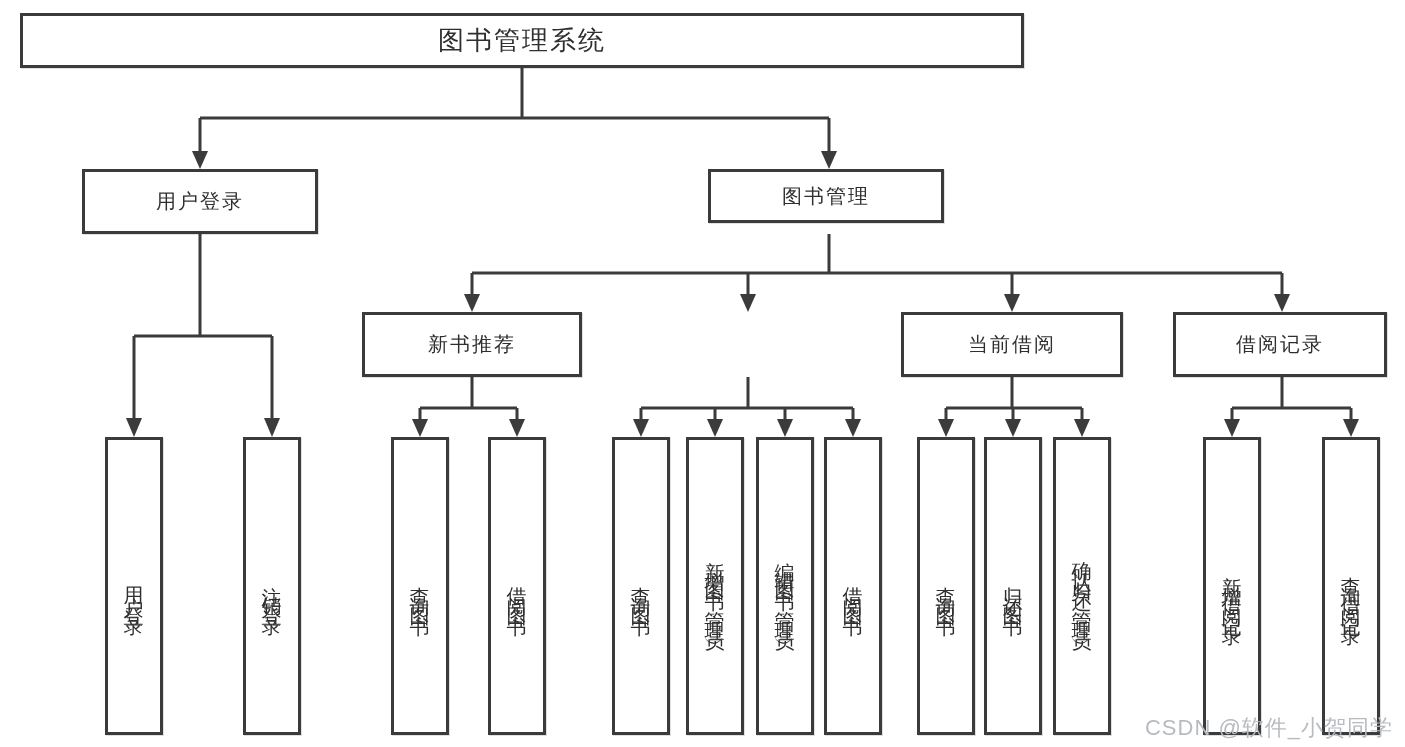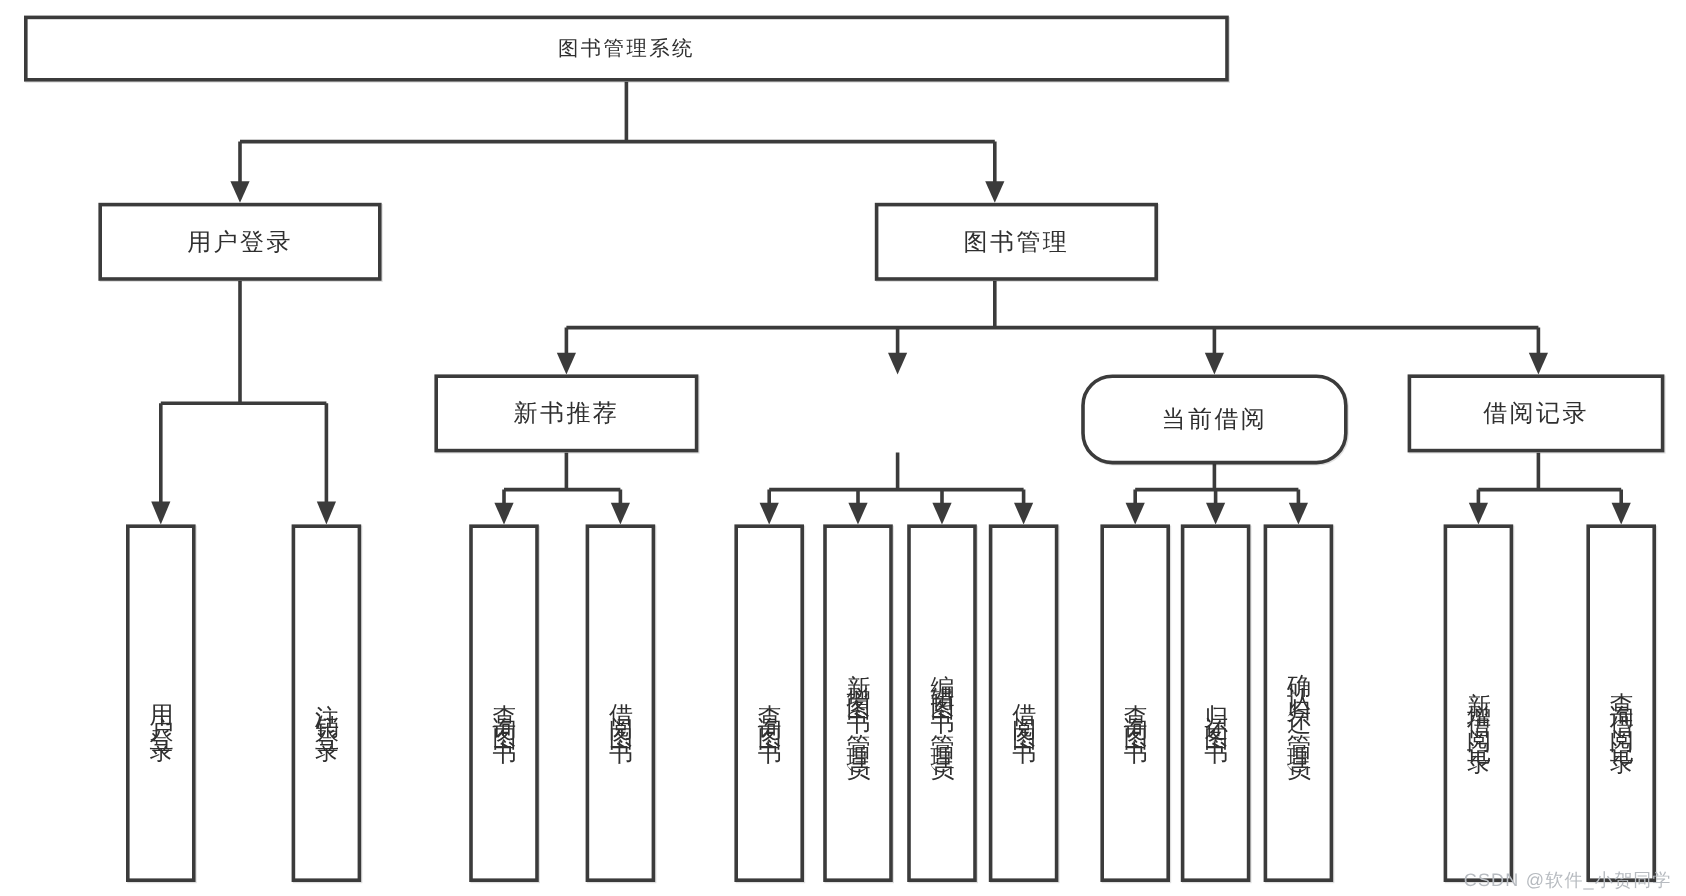--- a/index.html
+++ b/index.html
@@ -23,26 +23,26 @@
     border: 3px solid #3b3b3b;
     background: #ffffff;
     display: flex;
     align-items: center;
     justify-content: center;
     color: #2f2f2f;
     font-size: 20px;
     letter-spacing: 2px;
     box-shadow: 1px 1px 0 rgba(0,0,0,0.12);
   }
-  .node.root  { left: 20px;  top: 13px;  width: 1004px; height: 55px; font-size: 17px; }
+  .node.root  { left: 20px;  top: 13px;  width: 1004px; height: 55px; font-size: 26px; }
   .node.lv2-a { left: 82px;  top: 169px; width: 236px;  height: 65px; }
-  .node.lv2-b { left: 729px; top: 169px; width: 236px;  height: 65px; }
+  .node.lv2-b { left: 708px; top: 169px; width: 236px;  height: 54px; }
   .node.lv3-a { left: 362px;  top: 312px; width: 220px; height: 65px; }
   .node.lv3-b { left: 638px;  top: 312px; width: 220px; height: 65px; }
-  .node.lv3-c { left: 901px;  top: 312px; width: 222px; height: 75px; border-radius: 26px; }
+  .node.lv3-c { left: 901px;  top: 312px; width: 222px; height: 65px; }
   .node.lv3-d { left: 1173px; top: 312px; width: 214px; height: 65px; }
   .leaf {
     position: absolute;
     top: 437px;
     width: 58px;
     height: 298px;
     box-sizing: border-box;
     border: 3px solid #3b3b3b;
     background: #ffffff;
     display: flex;
@@ -70,21 +70,21 @@
   .leaf.c4 { left: 824px; }
   .leaf.d1 { left: 917px; }
   .leaf.d2 { left: 984px; }
   .leaf.d3 { left: 1053px; }
   .leaf.e1 { left: 1203px; }
   .leaf.e2 { left: 1322px; }
   .watermark {
     position: absolute;
     right: 12px;
     bottom: 4px;
-    font-size: 15px;
+    font-size: 22px;
     color: #b7bbc0;
     letter-spacing: 1px;
     pointer-events: none;
   }
 </style>
 </head>
 <body>
 
 <div class="canvas">
 

